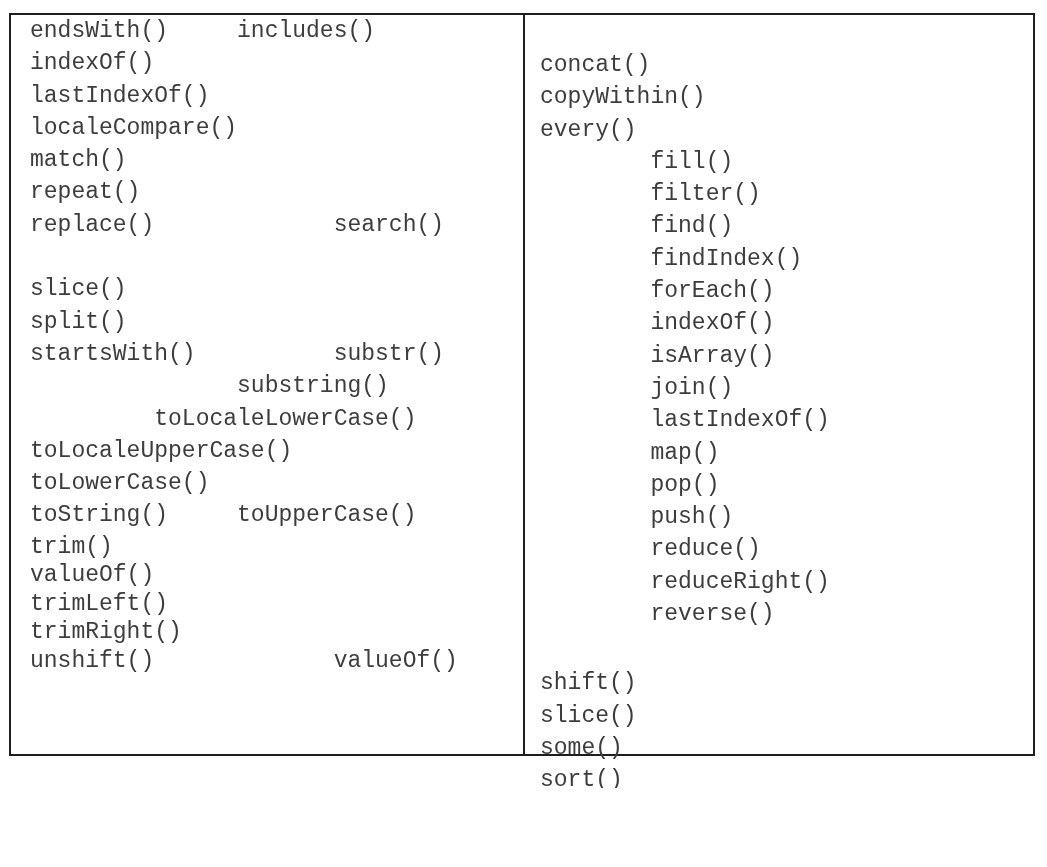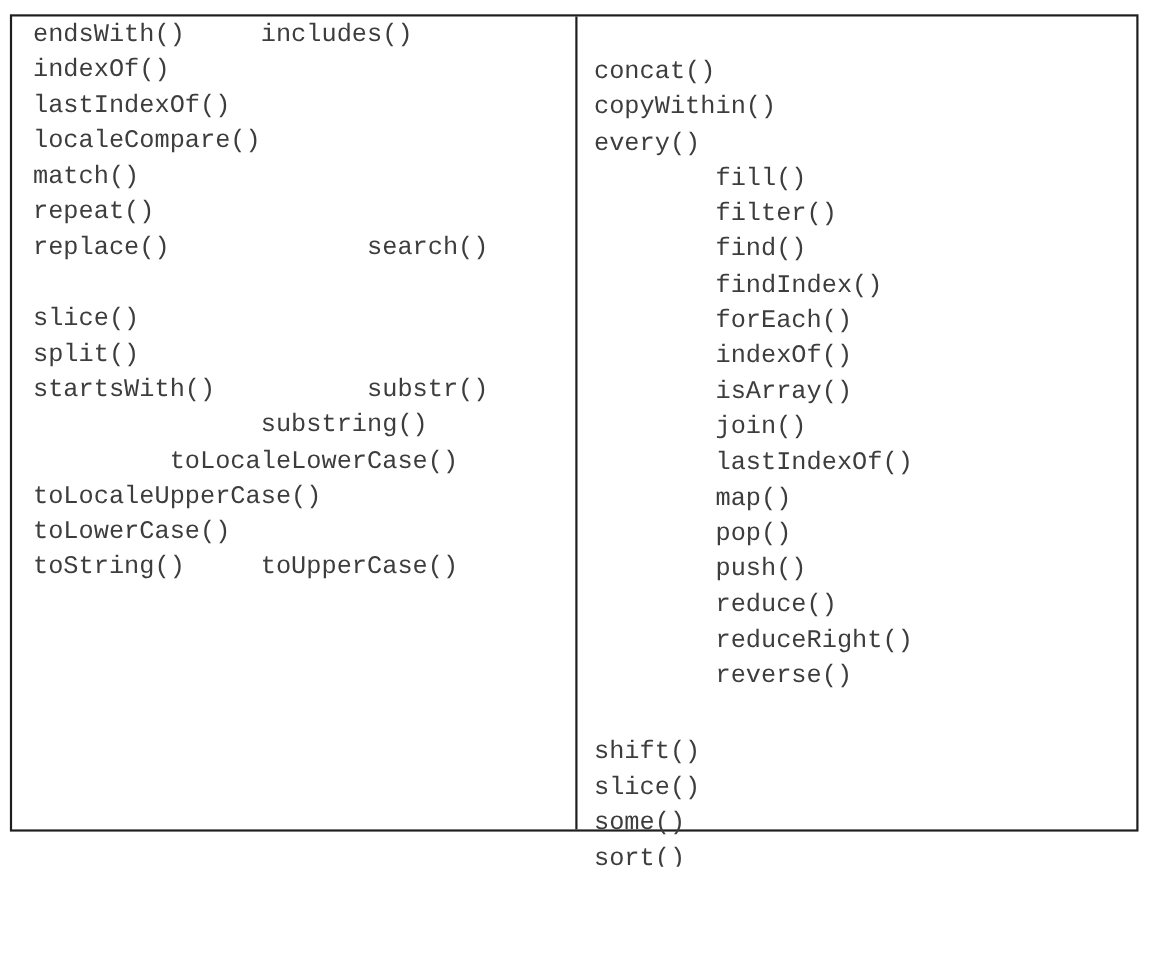--- a/index.html
+++ b/index.html
@@ -73,20 +73,25 @@
 
 slice()
 split()
 startsWith()          substr()
                substring()
          toLocaleLowerCase()
 toLocaleUpperCase()
 toLowerCase()
 toString()     toUpperCase()
 </pre>
+      <pre class="code-lines left-bottom">trim()
+valueOf()
+trimLeft()
+trimRight()
+unshift()             valueOf()</pre>
     </div>
     <div class="cell cell-right">
       <pre class="code-lines right-top">concat()
 copyWithin()
 every()
         fill()
         filter()
         find()
         findIndex()
         forEach()

